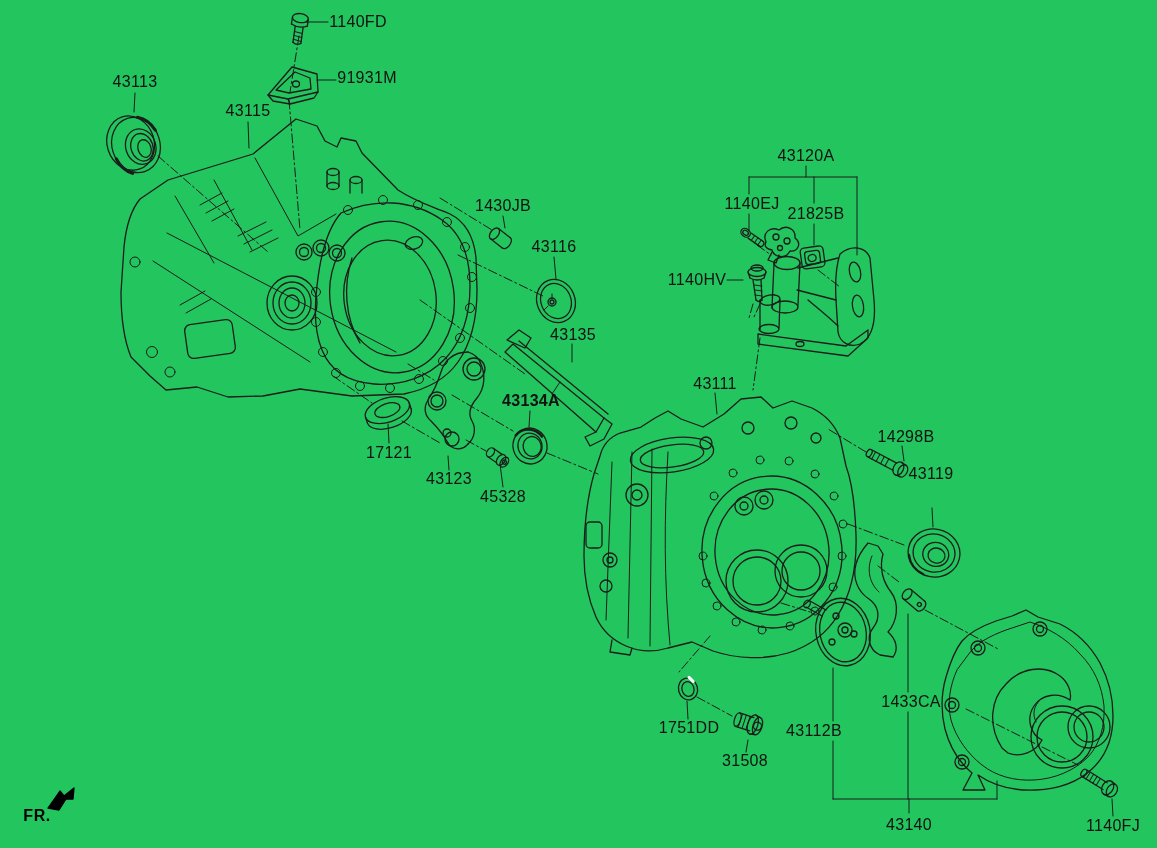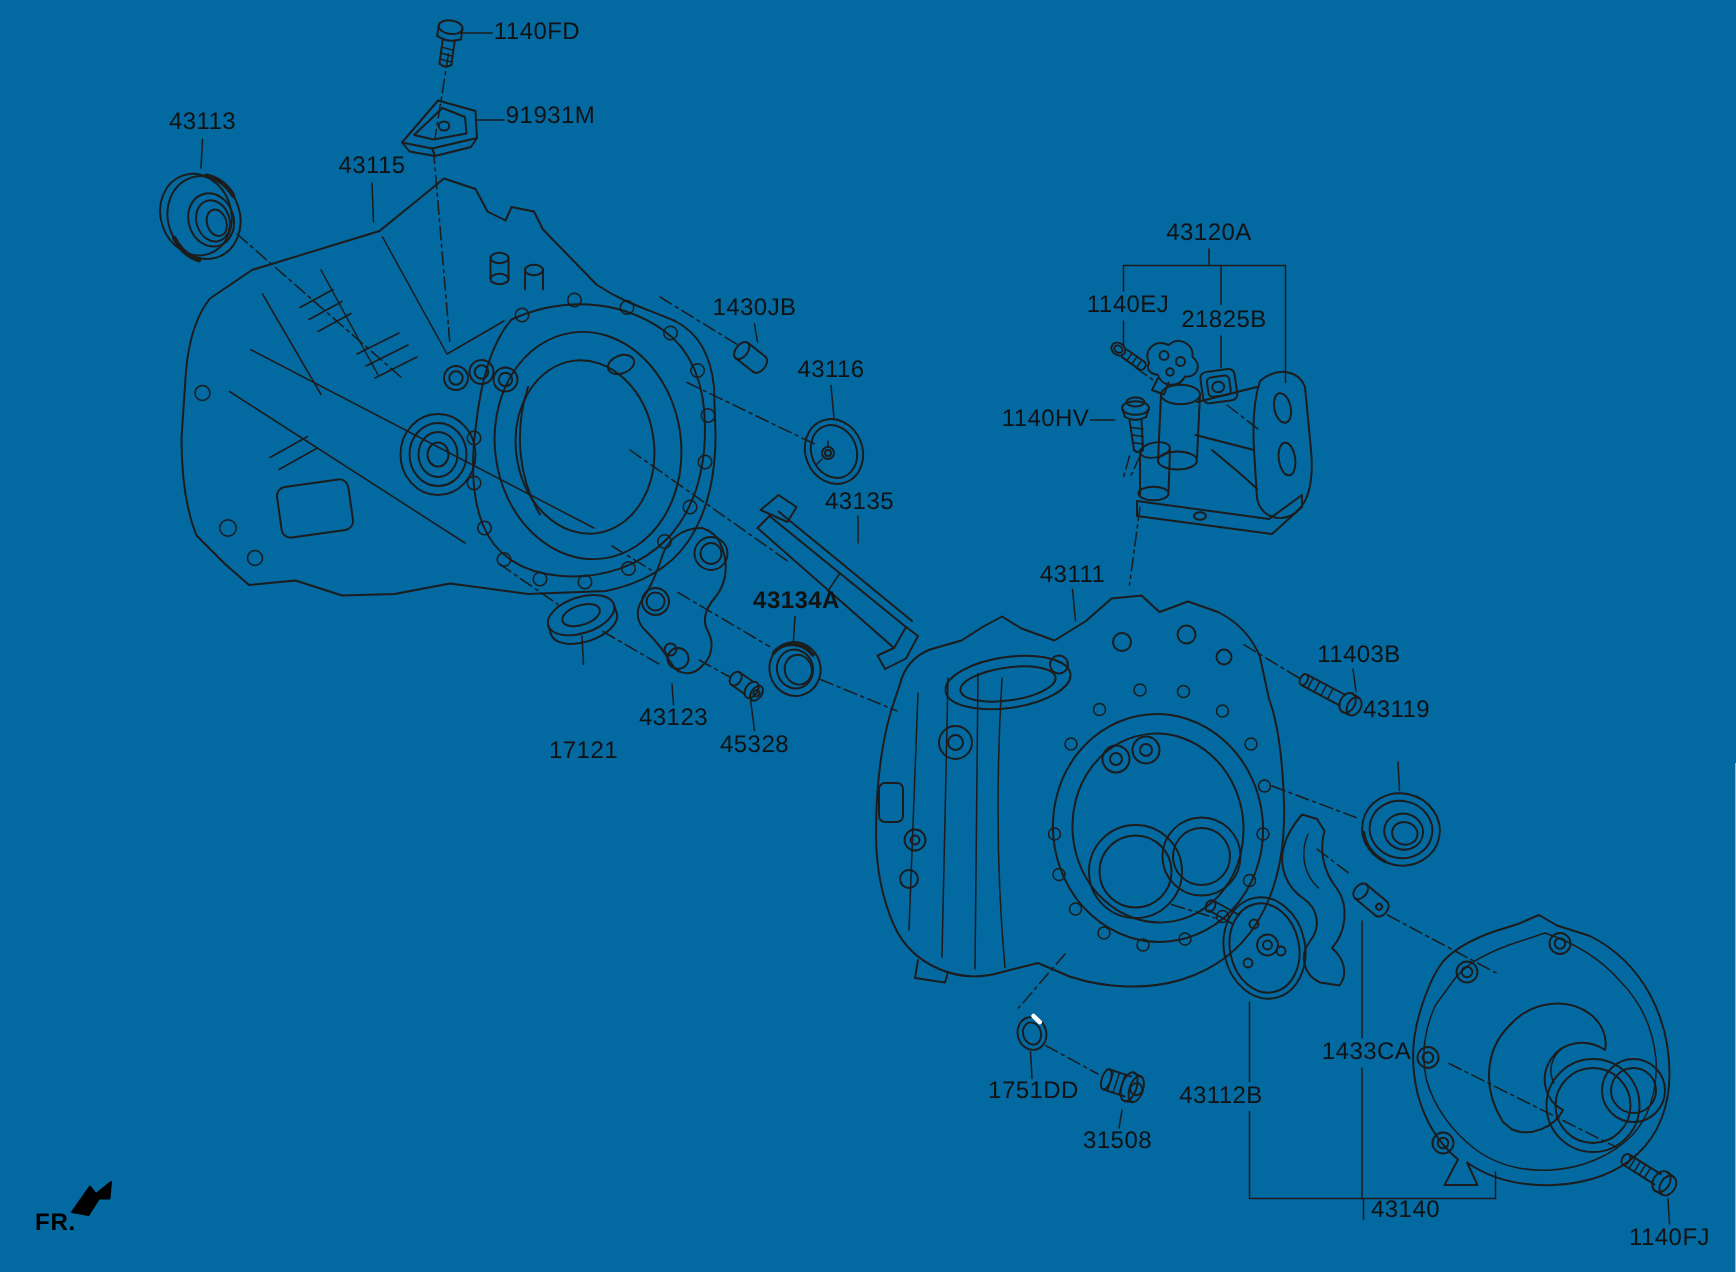--- a/index.html
+++ b/index.html
@@ -1,16 +1,16 @@
 <!DOCTYPE html>
 <html><head>
 <meta charset="utf-8">
 <style>
   html,body{margin:0;padding:0;background:#ffffff;}
-  .stage{position:relative;width:1157px;height:848px;background:#0369a1;
+  .stage{position:relative;width:1157px;height:848px;background:#22c55e;
          font-family:"Liberation Sans",sans-serif;overflow:hidden;}
   .stage svg{position:absolute;left:0;top:0;}
   .part-label{position:absolute;transform:translate(-50%,-50%);
               font-size:16px;letter-spacing:.3px;color:#121212;white-space:nowrap;}
   .fr-indicator{position:absolute;transform:translate(-50%,-50%);
                 font-size:16px;font-weight:bold;color:#000;letter-spacing:.5px;}
 </style>
 </head>
 <body>
 
@@ -424,35 +424,35 @@
 
 <div id="labels">
       <div class="part-label" style="left: 358px; top: 22px;">1140FD</div>
       <div class="part-label" style="left: 135px; top: 82px;">43113</div>
       <div class="part-label" style="left: 248px; top: 111px;">43115</div>
       <div class="part-label" style="left: 367px; top: 78px;">91931M</div>
       <div class="part-label" style="left: 503px; top: 206px;">1430JB</div>
       <div class="part-label" style="left: 554px; top: 247px;">43116</div>
       <div class="part-label" style="left: 573px; top: 335px;">43135</div>
       <div class="part-label" style="left: 531px; top: 401px; font-weight: bold;">43134A</div>
-      <div class="part-label" style="left: 389px; top: 453px; margin-top: 48px;">17121</div>
+      <div class="part-label" style="left: 389px; top: 453px;">17121</div>
       <div class="part-label" style="left: 449px; top: 479px;">43123</div>
       <div class="part-label" style="left: 503px; top: 497px;">45328</div>
       <div class="part-label" style="left: 806px; top: 156px;">43120A</div>
       <div class="part-label" style="left: 752px; top: 204px;">1140EJ</div>
       <div class="part-label" style="left: 816px; top: 214px;">21825B</div>
       <div class="part-label" style="left: 697px; top: 280px;">1140HV</div>
       <div class="part-label" style="left: 715px; top: 384px;">43111</div>
-      <div class="part-label" style="left: 906px; top: 437px;">11403B</div>
+      <div class="part-label" style="left: 906px; top: 437px;">14298B</div>
       <div class="part-label" style="left: 931px; top: 474px;">43119</div>
       <div class="part-label" style="left: 911px; top: 702px;">1433CA</div>
       <div class="part-label" style="left: 814px; top: 731px;">43112B</div>
       <div class="part-label" style="left: 689px; top: 728px;">1751DD</div>
       <div class="part-label" style="left: 745px; top: 761px;">31508</div>
-      <div class="part-label" style="left: 909px; top: 807px; margin-left: 28px;">43140</div>
+      <div class="part-label" style="left: 909px; top: 825px;">43140</div>
       <div class="part-label" style="left: 1113px; top: 826px;">1140FJ</div>
     </div>
 
 <div class="fr-indicator" id="fr-indicator" style="left: 37px; top: 816px;">
   <span>FR.</span>
 </div>
 
 </div>
 
 </body></html>

